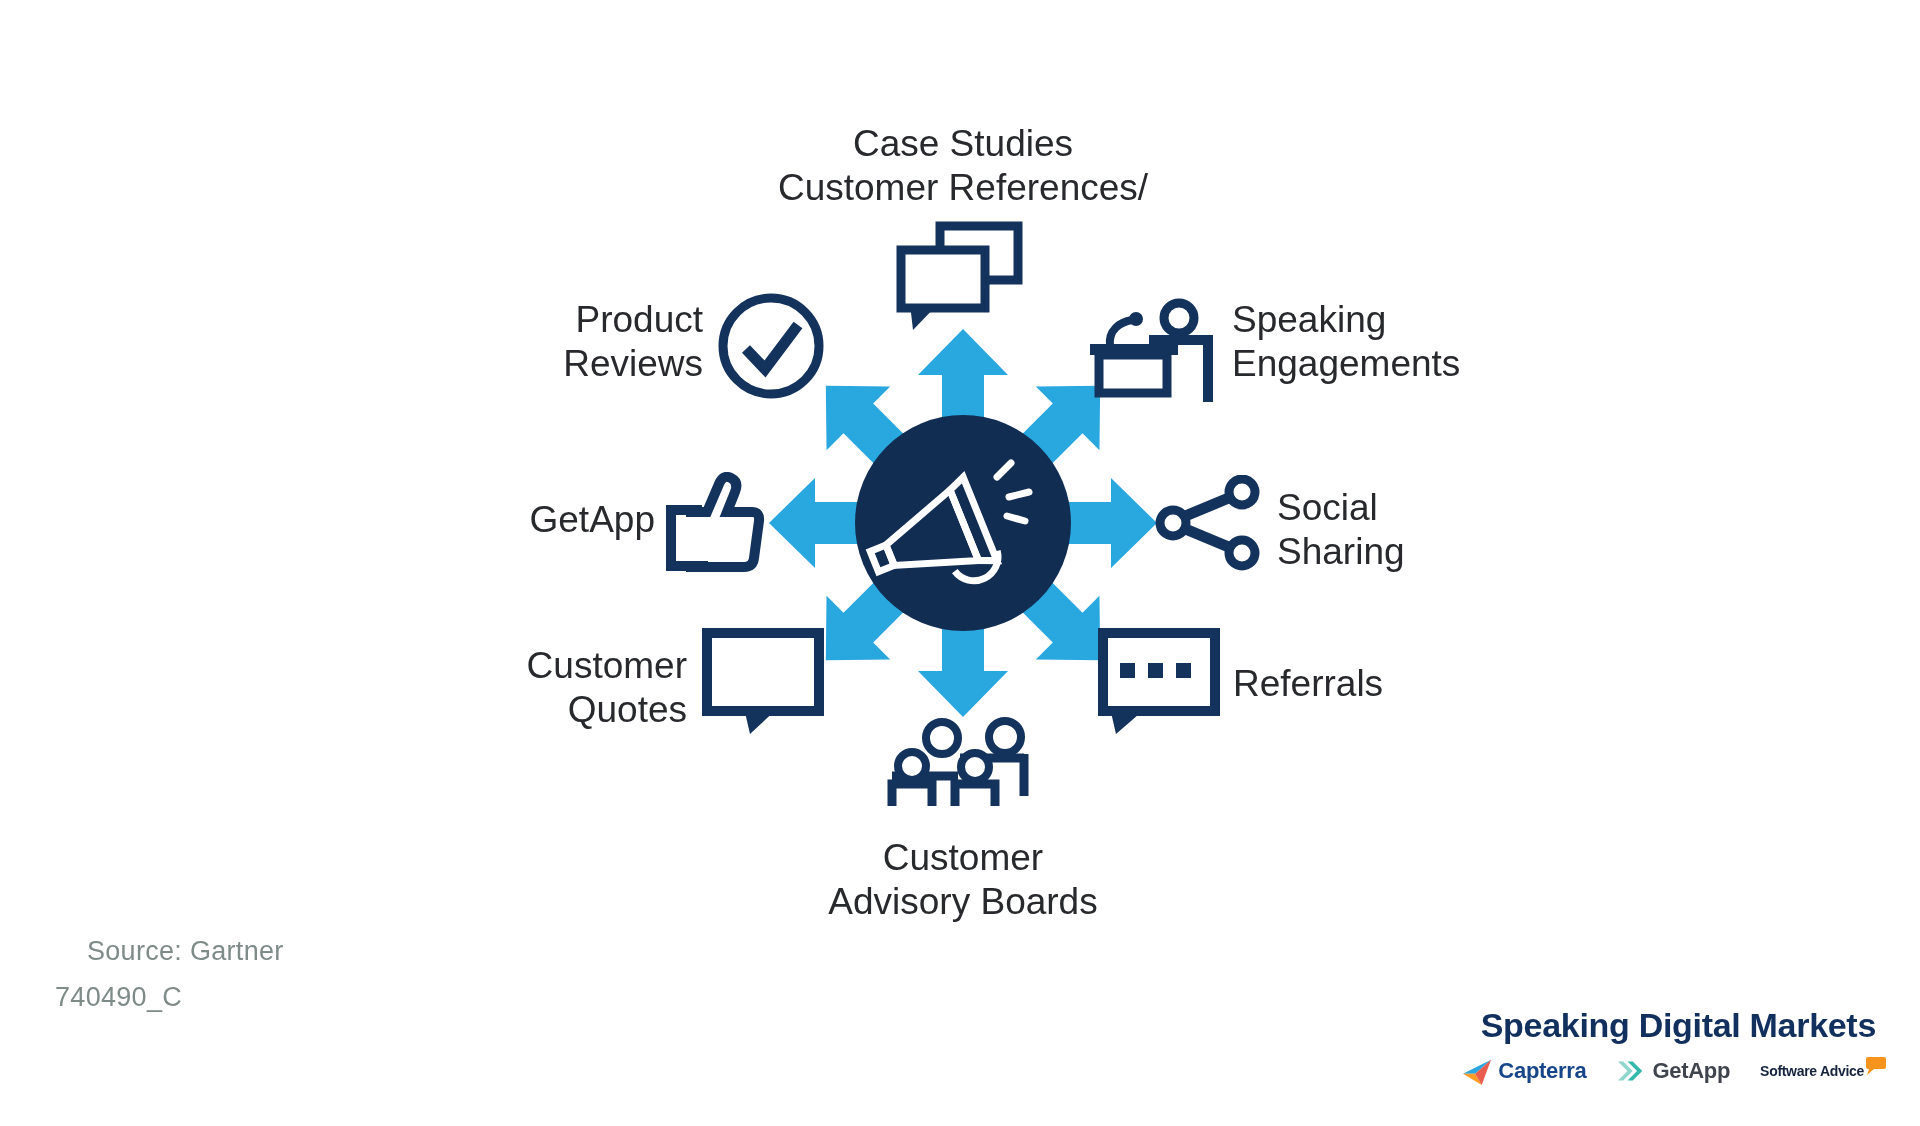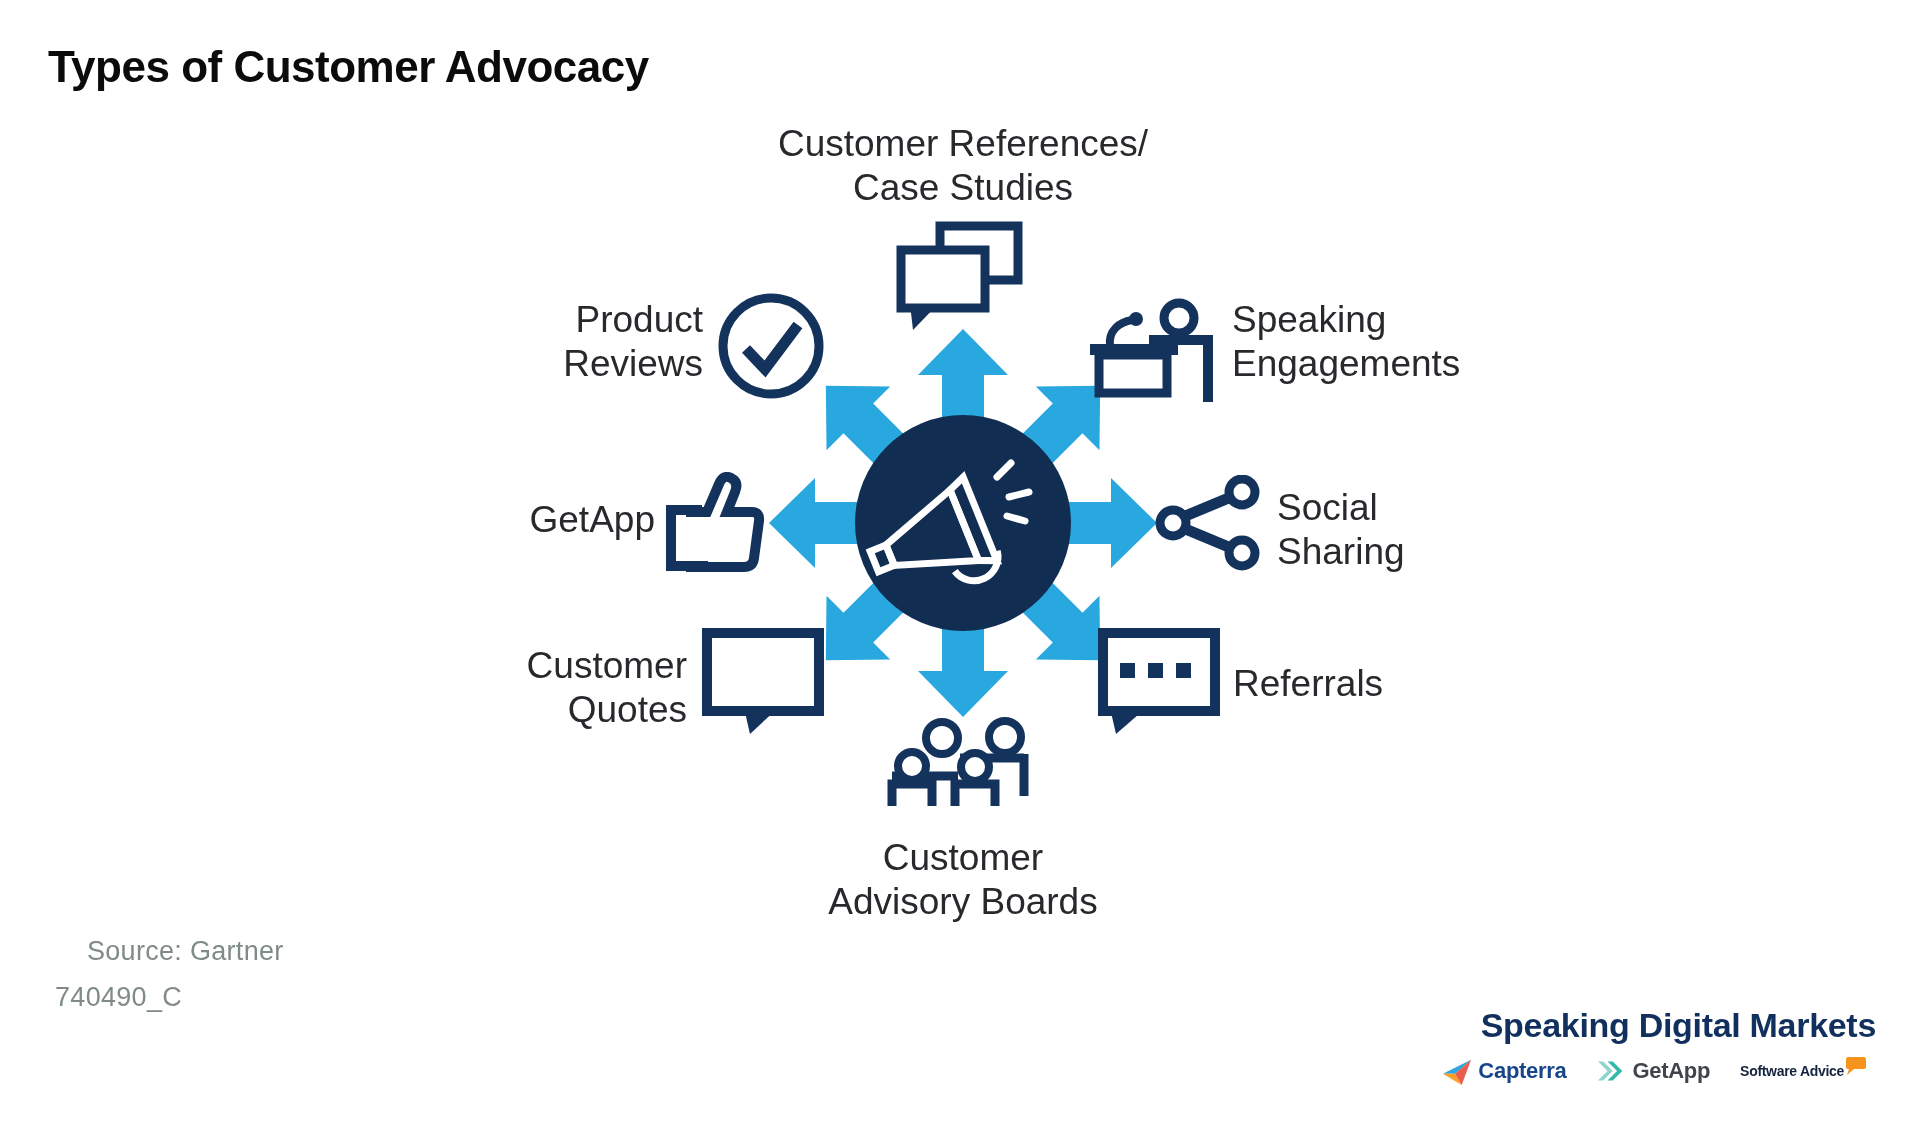--- a/index.html
+++ b/index.html
@@ -37,35 +37,34 @@
   .source{
     position:absolute;left:55px;font-size:27px;color:#7E8B89;letter-spacing:0.3px;
   }
   .source-1{top:936px;margin-left:32px;}
   .source-2{top:982px;}
   .brand-title{
     position:absolute;right:44px;top:1006px;font-size:34px;font-weight:800;
     color:#12305E;letter-spacing:-0.3px;
   }
   .brand-logos{
-    position:absolute;right:56px;top:1056px;display:flex;align-items:center;gap:30px;text-align:right;
+    position:absolute;right:36px;top:1056px;display:flex;align-items:center;gap:30px;text-align:right;
   }
   .logo{display:flex;align-items:center;gap:6px;}
   .logo-capterra-text{font-size:22px;font-weight:700;color:#17458A;letter-spacing:-0.3px;}
   .logo-getapp-text{font-size:22px;font-weight:700;color:#40454D;letter-spacing:-0.3px;}
   .logo-sa{position:relative;padding-right:20px;}
   .logo-sa-text{font-size:14px;font-weight:800;color:#15233F;letter-spacing:-0.3px;}
   .logo-sa-bubble{position:absolute;right:-2px;top:-6px;}
 </style>
 </head>
 <body>
 
 <div class="canvas">
 
-  <div class="page-title">Types of Customer Advocacy</div>
 
   <svg class="burst" width="400" height="400" viewBox="-200 -200 400 400">
     <g fill="#29A8E0">
       <g transform="rotate(0)">
           <polygon points="-21,-58 -21,-148 -45,-148 0,-194 45,-148 21,-148 21,-58"></polygon>
         </g>
       <g transform="rotate(45)">
           <polygon points="-21,-58 -21,-148 -45,-148 0,-194 45,-148 21,-148 21,-58"></polygon>
         </g>
       <g transform="rotate(90)">
@@ -97,22 +96,22 @@
       </g>
       <g stroke-linecap="round">
         <path d="M 34 -46 L 48 -60"></path>
         <path d="M 46 -26 L 66 -31"></path>
         <path d="M 44 -7 L 62 -2"></path>
       </g>
     </g>
   </svg>
 
   <div class="label lbl-references">
+    <span>Case Studies</span>
     <span>Customer References/</span>
-    <span>Case Studies</span>
   </div>
   <svg class="icon ic-bubbles" width="128" height="112" viewBox="0 0 128 112">
     <rect x="44" y="6" width="78" height="54" fill="none" stroke="#14335C" stroke-width="9"></rect>
     <path d="M 76 56 L 101 56 L 79 80 Z" fill="#14335C"></path>
     <rect x="5" y="30" width="84" height="58" fill="#ffffff" stroke="#14335C" stroke-width="9"></rect>
     <path d="M 14 84 L 42 84 L 17 110 Z" fill="#14335C"></path>
   </svg>
 
   <div class="label lbl-product">
     <span>Product</span>

